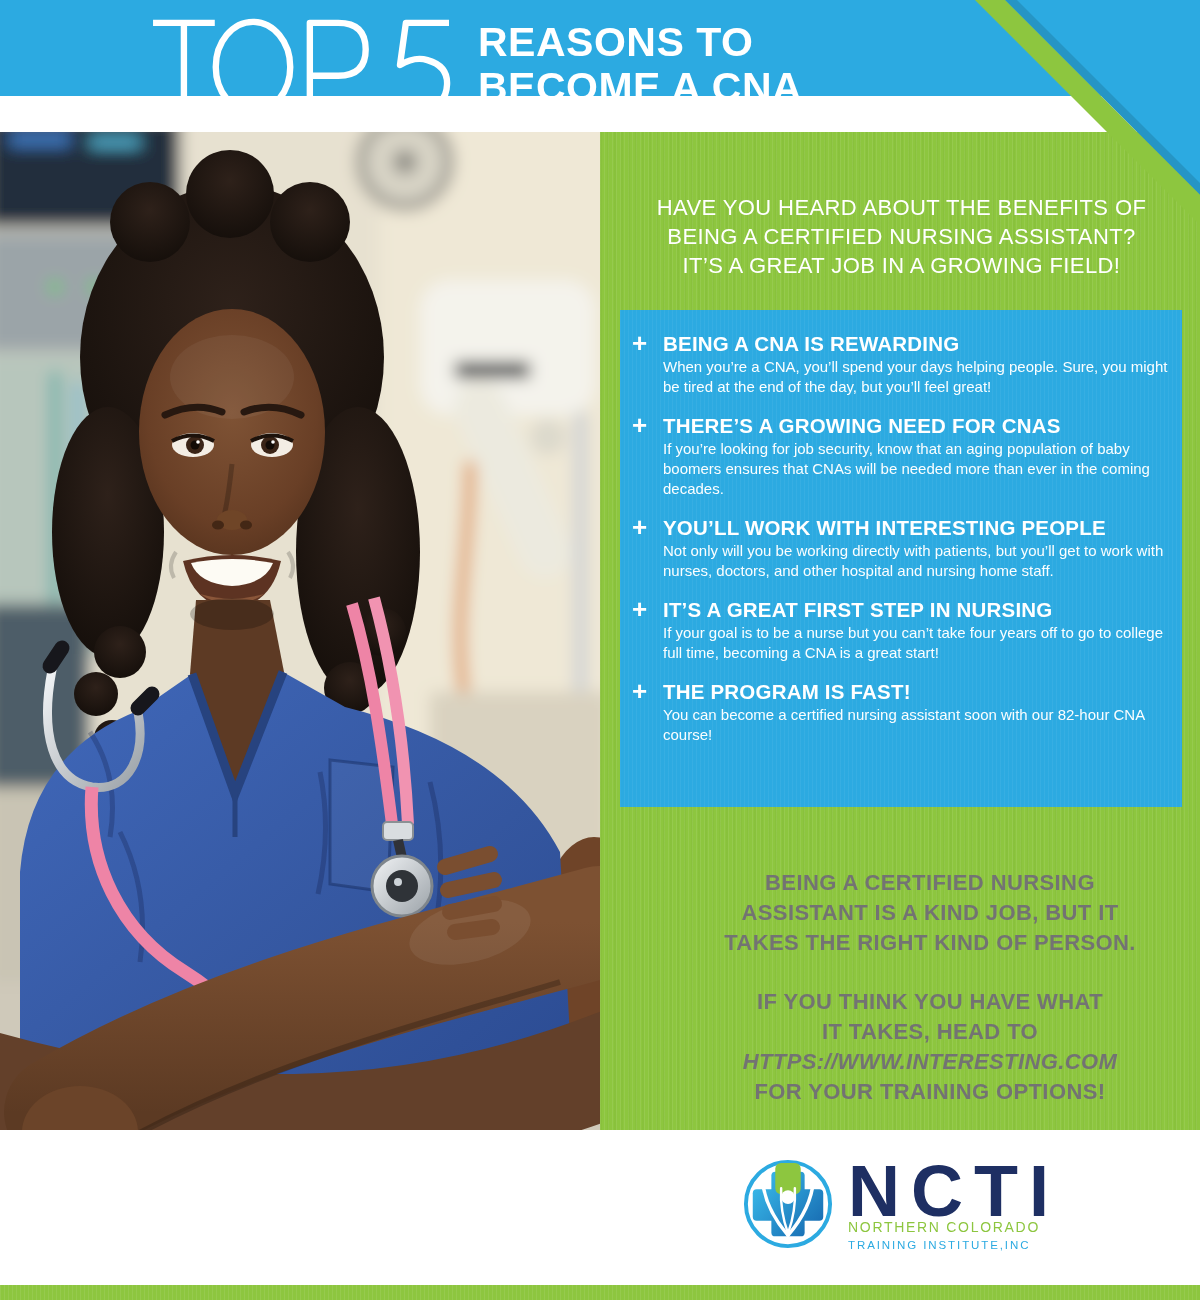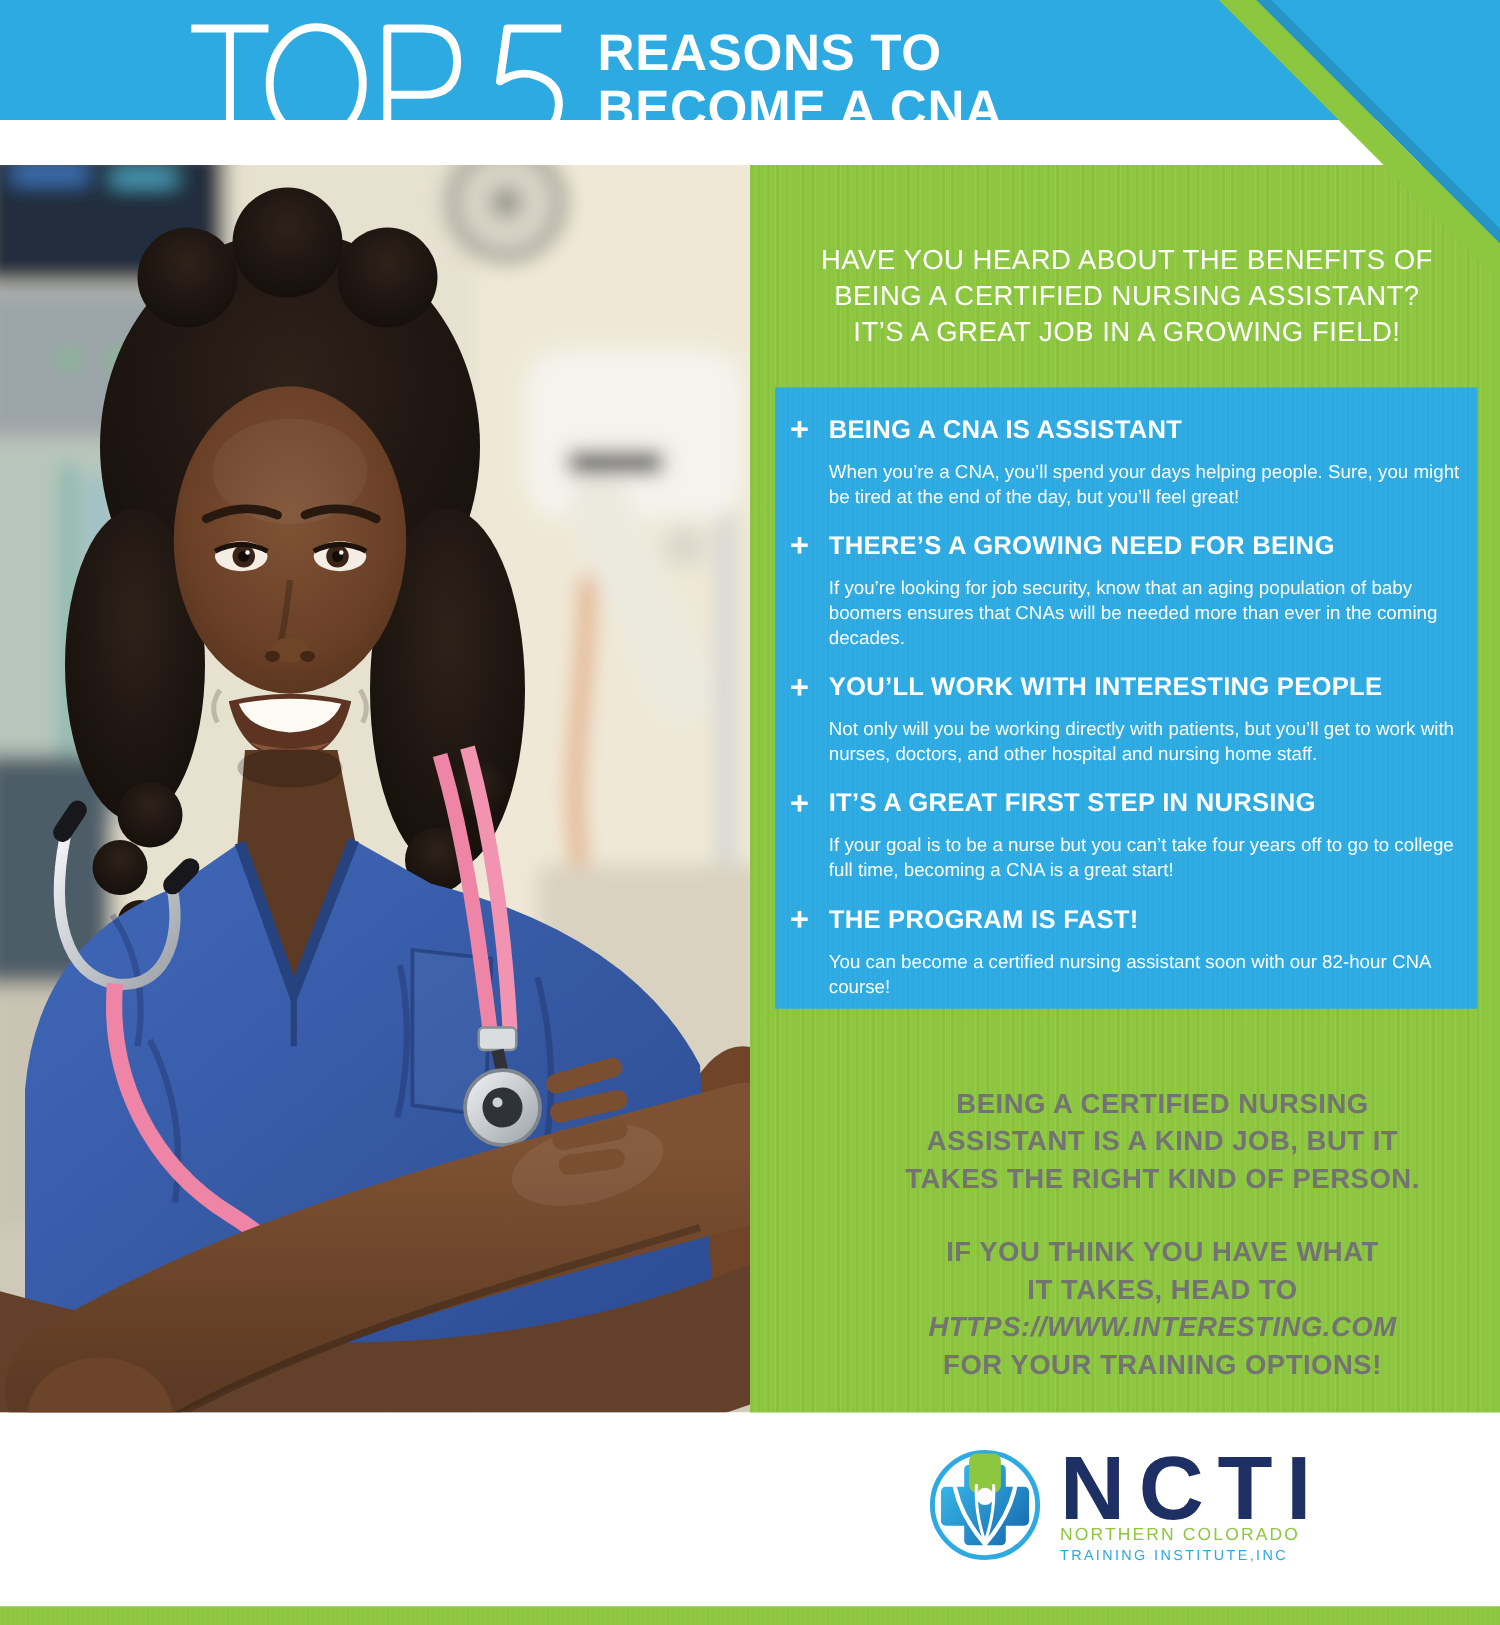--- a/index.html
+++ b/index.html
@@ -36,21 +36,21 @@
   
   .reasons-box { position:absolute; left:620px; top:310px; width:562px; height:497px;
     background-color:#2caae1;
     background-image: repeating-linear-gradient(90deg, rgba(255,255,255,0.05) 0 1px, rgba(255,255,255,0) 1px 4px);
     padding:21px 14px 0 12px; }
   .reason { display:flex; margin-bottom:16px; }
   .reason-plus { width:25px; flex:none; color:#ffffff; font-weight:700; font-size:26px; line-height:25px; }
   .reason-text { width:505px; margin-left:6px; }
   .reason-title { color:#ffffff; font-weight:700; font-size:20.5px; line-height:25px;
                   letter-spacing:0.2px; white-space:nowrap; }
-  .reason-body { color:#fbfeff; font-size:15px; line-height:20px; margin-top:12px; }
+  .reason-body { color:#fbfeff; font-size:15px; line-height:20px; margin-top:1px; }
 
   
   .outro { position:absolute; left:600px; top:868px; width:660px; text-align:center;
            color:#737373; font-weight:700; font-size:22px; line-height:30px; letter-spacing:0.4px; }
   .outro span { display:block; }
   .outro .p2 { margin-top:29px; }
   .outro .italic { font-style:italic; }
 
   
   .logo { position:absolute; left:742px; top:1156px; display:flex; align-items:flex-start; }
@@ -244,28 +244,28 @@
   <div class="intro">
     <span>HAVE YOU HEARD ABOUT THE BENEFITS OF</span>
     <span>BEING A CERTIFIED NURSING ASSISTANT?</span>
     <span>IT’S A GREAT JOB IN A GROWING FIELD!</span>
   </div>
 
   <div class="reasons-box">
     <div class="reason">
       <div class="reason-plus">+</div>
       <div class="reason-text">
-        <div class="reason-title">BEING A CNA IS ASSISTANT</div>
+        <div class="reason-title">BEING A CNA IS REWARDING</div>
         <div class="reason-body">When you’re a CNA, you’ll spend your days helping people. Sure, you might be tired at the end of the day, but you’ll feel great!</div>
       </div>
     </div>
     <div class="reason">
       <div class="reason-plus">+</div>
       <div class="reason-text">
-        <div class="reason-title">THERE’S A GROWING NEED FOR BEING</div>
+        <div class="reason-title">THERE’S A GROWING NEED FOR CNAS</div>
         <div class="reason-body">If you’re looking for job security, know that an aging population of baby boomers ensures that CNAs will be needed more than ever in the coming decades.</div>
       </div>
     </div>
     <div class="reason">
       <div class="reason-plus">+</div>
       <div class="reason-text">
         <div class="reason-title">YOU’LL WORK WITH INTERESTING PEOPLE</div>
         <div class="reason-body">Not only will you be working directly with patients, but you’ll get to work with nurses, doctors, and other hospital and nursing home staff.</div>
       </div>
     </div>

